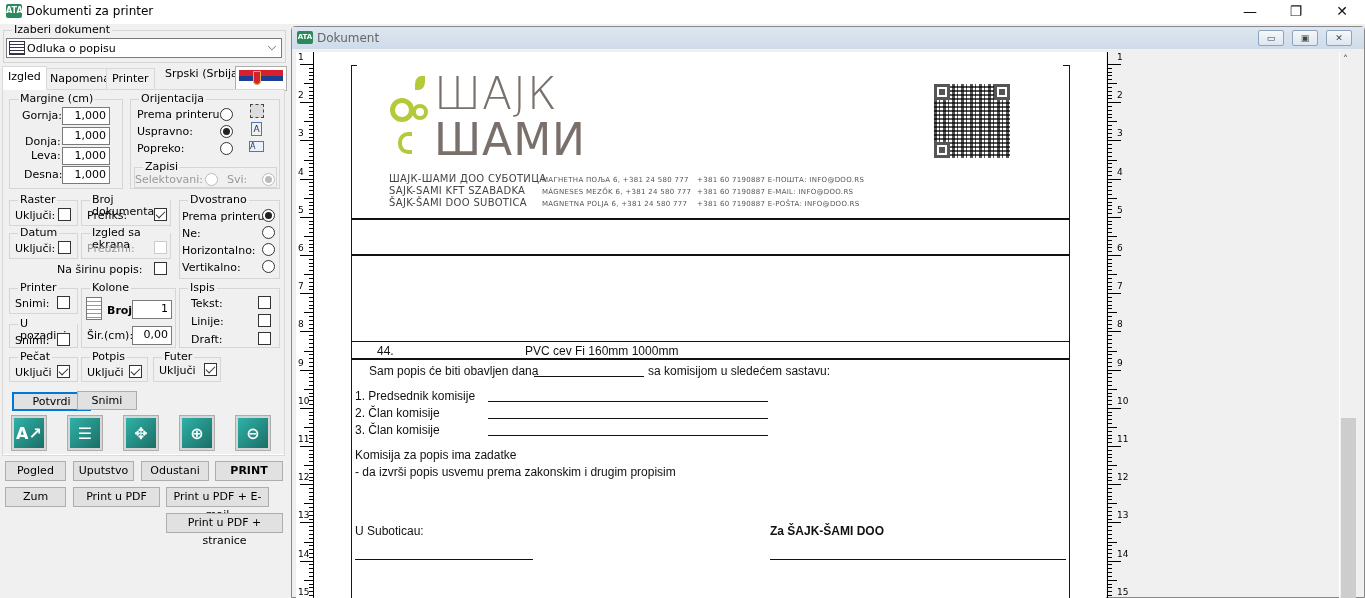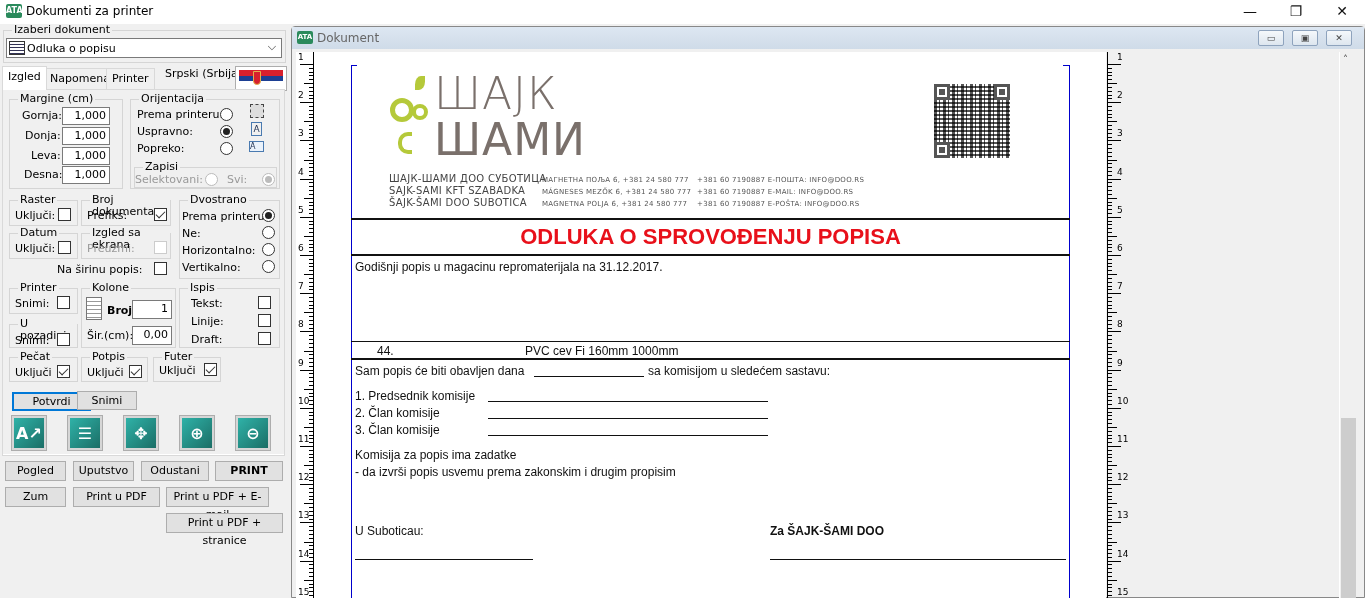--- a/index.html
+++ b/index.html
@@ -71,21 +71,21 @@
 
 <div class="abs" style="left:2px;top:89px;width:283px;height:367px;background:#fff;border:1px solid #d9d9d9">
 </div>
 <div class="abs" style="left:3px;top:90px;width:281px;height:364px;background:#f0f0f0"></div>
 
 <div class="grp" style="left:9px;top:99px;width:114px;height:90px">
     <span class="lg">Margine (cm)</span>
   </div>
 <div class="lbl" style="left:22px;top:109px">Gornja:</div>
 <div class="inp" style="left:62px;top:107px;width:48px">1,000</div>
-<div class="lbl" style="left:25px;top:129px">Donja:</div>
+<div class="lbl" style="left:25px;top:135px">Donja:</div>
 <div class="inp" style="left:62px;top:127px;width:48px">1,000</div>
 <div class="lbl" style="left:31px;top:149px">Leva:</div>
 <div class="inp" style="left:62px;top:147px;width:48px">1,000</div>
 <div class="lbl" style="left:24px;top:168px">Desna:</div>
 <div class="inp" style="left:62px;top:166px;width:48px">1,000</div>
 
 <div class="grp" style="left:130px;top:99px;width:150px;height:90px">
     <span class="lg">Orijentacija</span>
   </div>
 <div class="lbl" style="left:137px;top:108px">Prema printeru:</div>
@@ -589,29 +589,27 @@
       </div>
     <div class="abs" style="right:0;top:0;width:16px;height:16px;border:3px solid #555;background:#fff">
         <div style="margin:2px;width:6px;height:6px;background:#555"></div>
       </div>
     <div class="abs" style="left:0;bottom:0;width:16px;height:16px;border:3px solid #555;background:#fff">
         <div style="margin:2px;width:6px;height:6px;background:#555"></div>
       </div>
   </div>
 
   <div class="hline" style="left:37px;top:166px;width:719px"></div>
-  <div class="ptxt" style="left:37px;top:172px;width:719px;text-align:center;font-size:22px;font-weight:bold;color:#e8101a">ODLUKA O SPROVOĐENJU POPISA</div>
   <div class="hline" style="left:37px;top:202px;width:719px"></div>
-  <div class="ptxt" style="left:41px;top:208px">Godišnji popis u magacinu repromaterijala na 31.12.2017.</div>
   <div class="uline" style="left:37px;top:289px;width:719px"></div>
   <div class="ptxt" style="left:63px;top:292px">44.</div>
   <div class="ptxt" style="left:211px;top:292px">PVC cev Fi 160mm 1000mm</div>
   <div class="hline" style="left:37px;top:306px;width:719px"></div>
 
-  <div class="ptxt" style="left:41px;top:312px">Sam popis će biti obavljen dana</div>
+  <div class="ptxt" style="left:55px;top:312px">Sam popis će biti obavljen dana</div>
   <div class="uline" style="left:220px;top:324px;width:110px"></div>
   <div class="ptxt" style="left:334px;top:312px">sa komisijom u sledećem sastavu:</div>
 
   <div class="ptxt" style="left:41px;top:337px">1. Predsednik komisije</div>
   <div class="uline" style="left:174px;top:349px;width:280px"></div>
   <div class="ptxt" style="left:41px;top:354px">2. Član komisije</div>
   <div class="uline" style="left:174px;top:366px;width:280px"></div>
   <div class="ptxt" style="left:41px;top:371px">3. Član komisije</div>
   <div class="uline" style="left:174px;top:383px;width:280px"></div>
 

